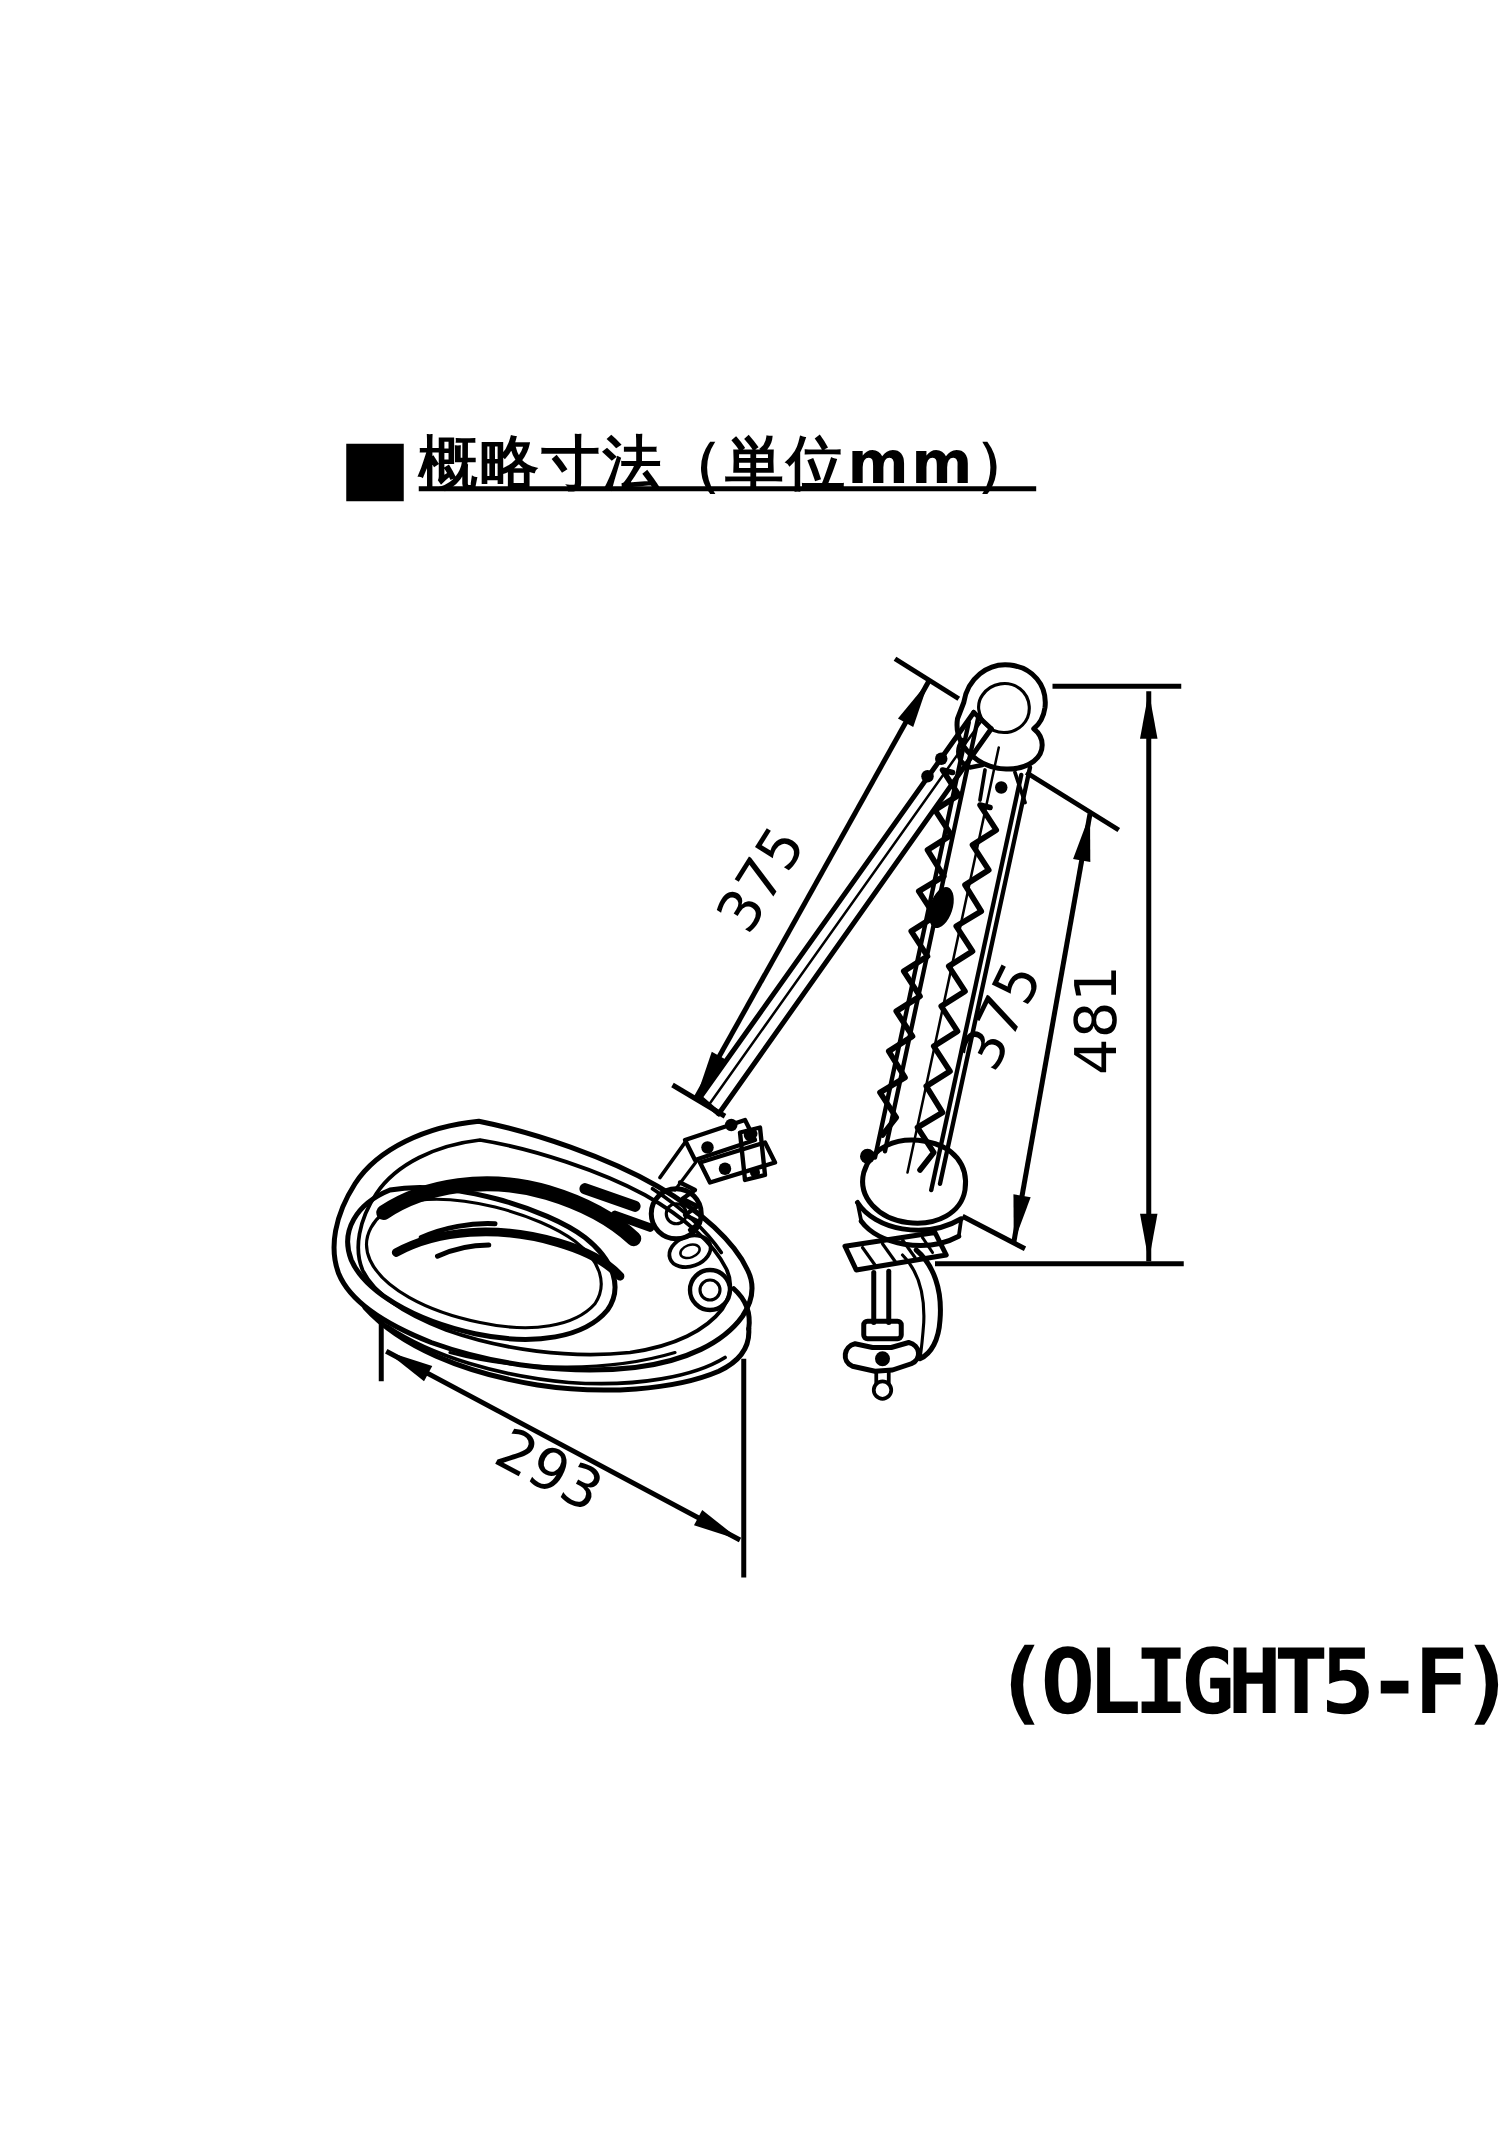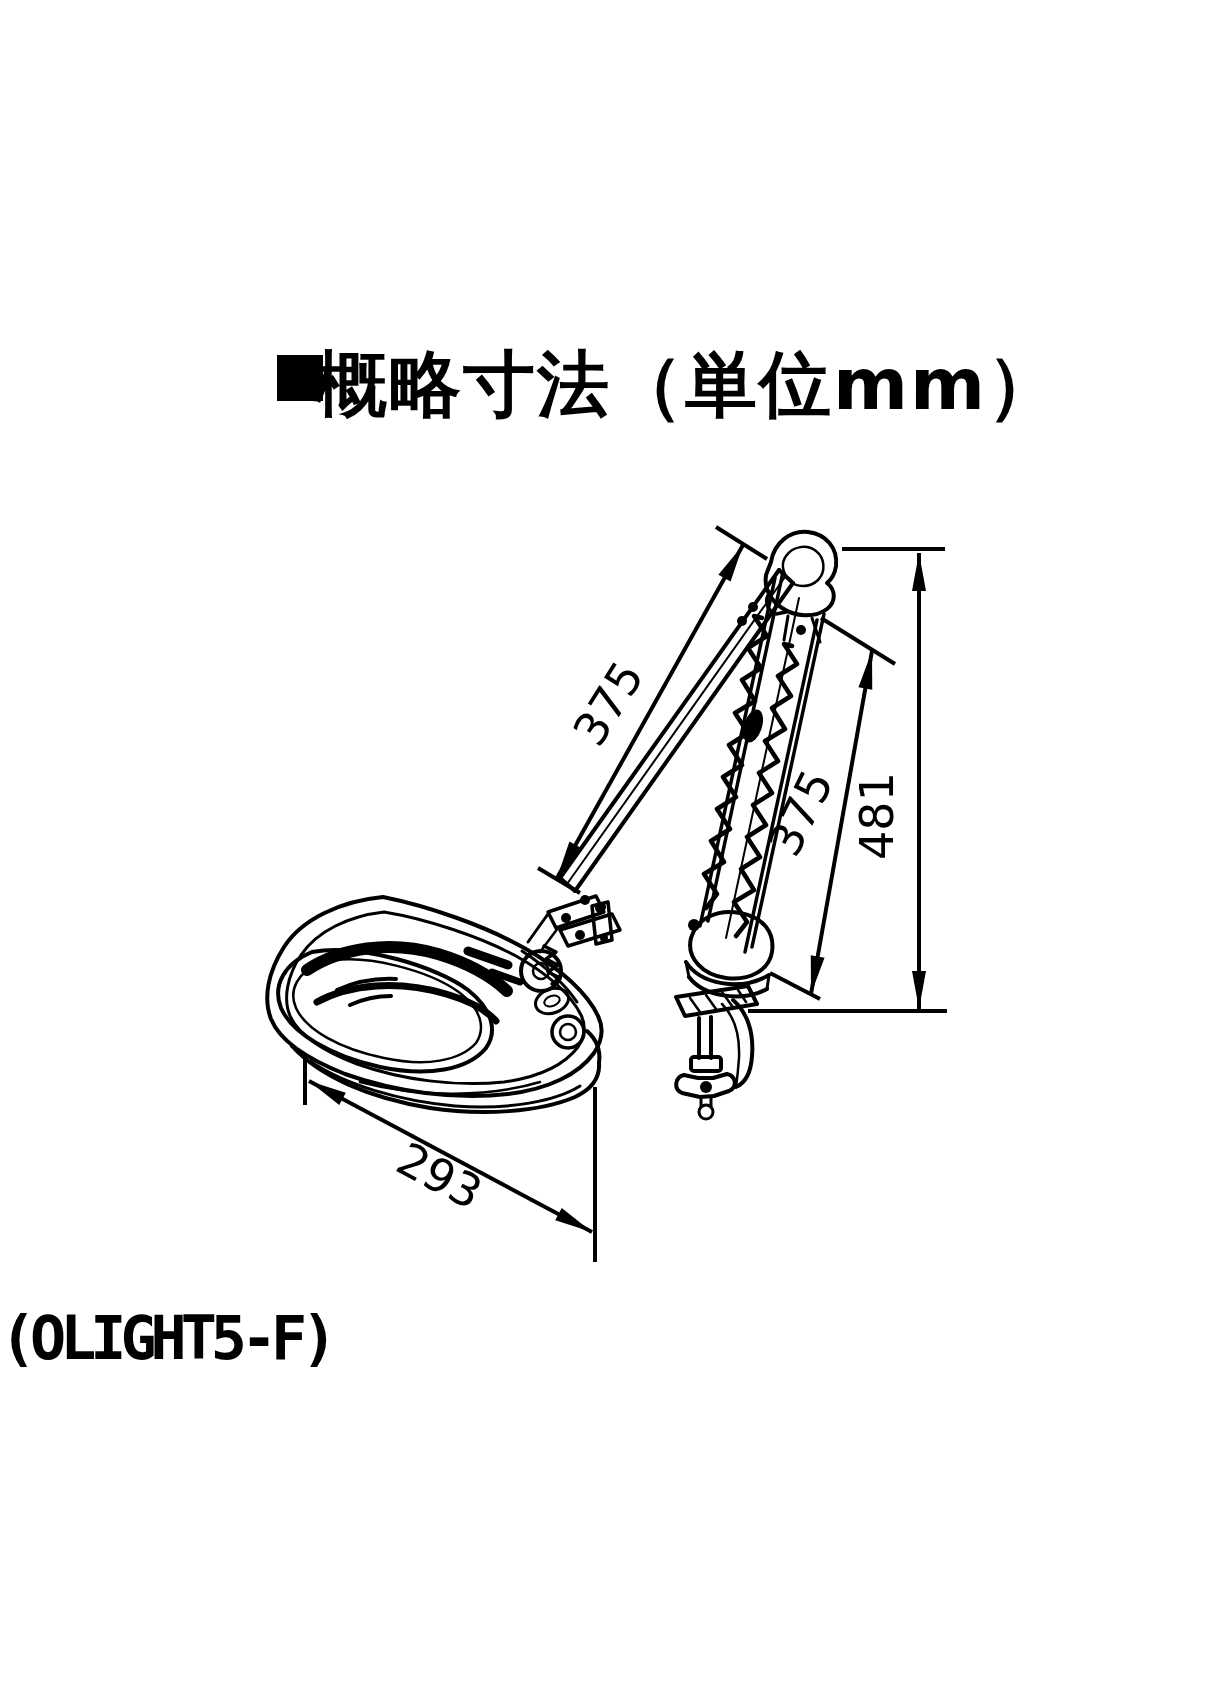--- a/index.html
+++ b/index.html
@@ -1,25 +1,25 @@
 <!DOCTYPE html>
 <html><head>
 <meta charset="utf-8">
 <style>
   html,body{margin:0;padding:0;background:#fff;}
   .page{position:relative;width:1206px;height:1706px;background:#fff;overflow:hidden;
         font-family:"DejaVu Sans",sans-serif;color:#000;margin:0 auto;}
   .title-row{position:absolute;left:0;top:0;}
   .title-marker{position:absolute;left:277px;top:355px;width:46px;height:46px;background:#000;font-size:0;}
-  .title-text{position:absolute;left:315px;top:345px;font-size:72px;font-weight:bold;
+  .title-text{position:absolute;left:335px;top:345px;font-size:47px;font-weight:bold;
               letter-spacing:2px;white-space:nowrap;line-height:1.1;
-              font-family:"DejaVu Sans","Liberation Sans",sans-serif;}
-  .model-label{position:absolute;left:0;right:0;top:1303px;text-align:left;
+              font-family:"DejaVu Sans","Liberation Sans",sans-serif;text-decoration:underline;}
+  .model-label{position:absolute;left:0;right:0;top:1303px;text-align:right;
                font-family:"DejaVu Sans Mono","Liberation Mono",monospace;
-               font-size:60px;font-weight:bold;letter-spacing:-6px;white-space:nowrap;}
+               font-size:72px;font-weight:bold;letter-spacing:-6px;white-space:nowrap;}
   svg.draw{position:absolute;left:0;top:0;width:1206px;height:1706px;}
   svg.draw text{font-family:"DejaVu Sans","Liberation Sans",sans-serif;font-size:46px;fill:#000;}
 </style>
 </head>
 <body>
 
 <div class="page">
 
   <div class="title-row">
     <div class="title-marker"></div>

